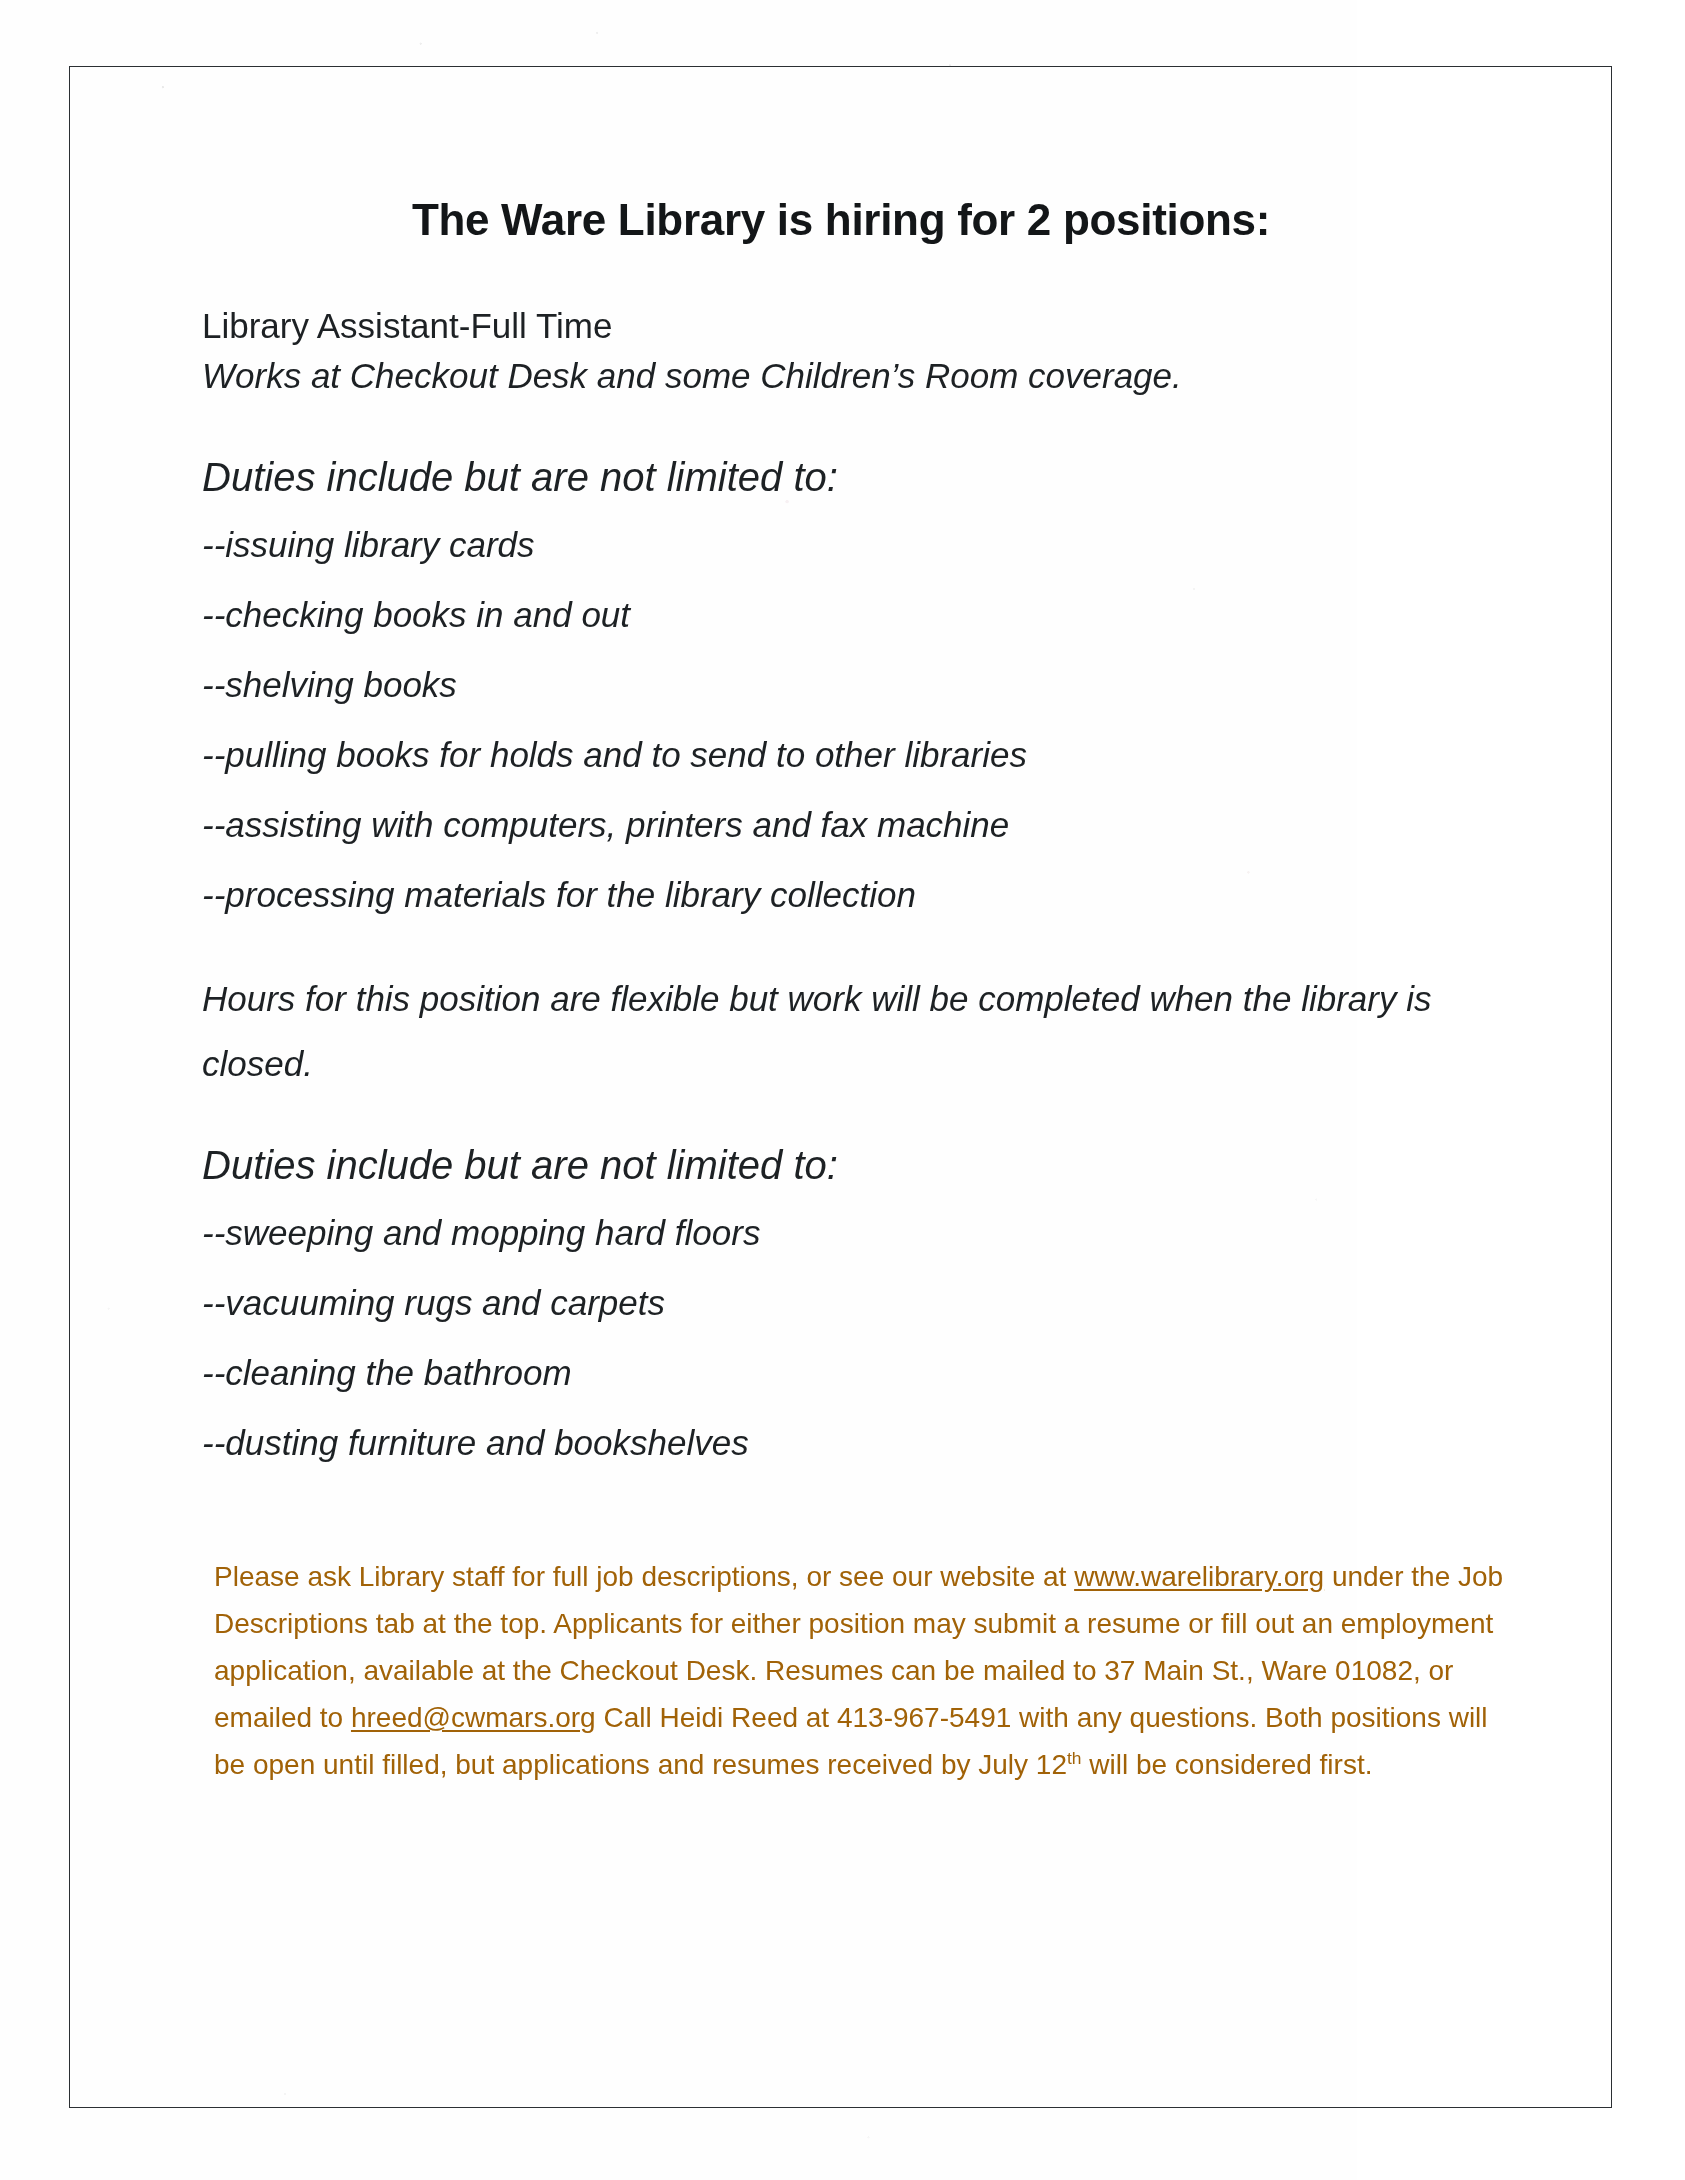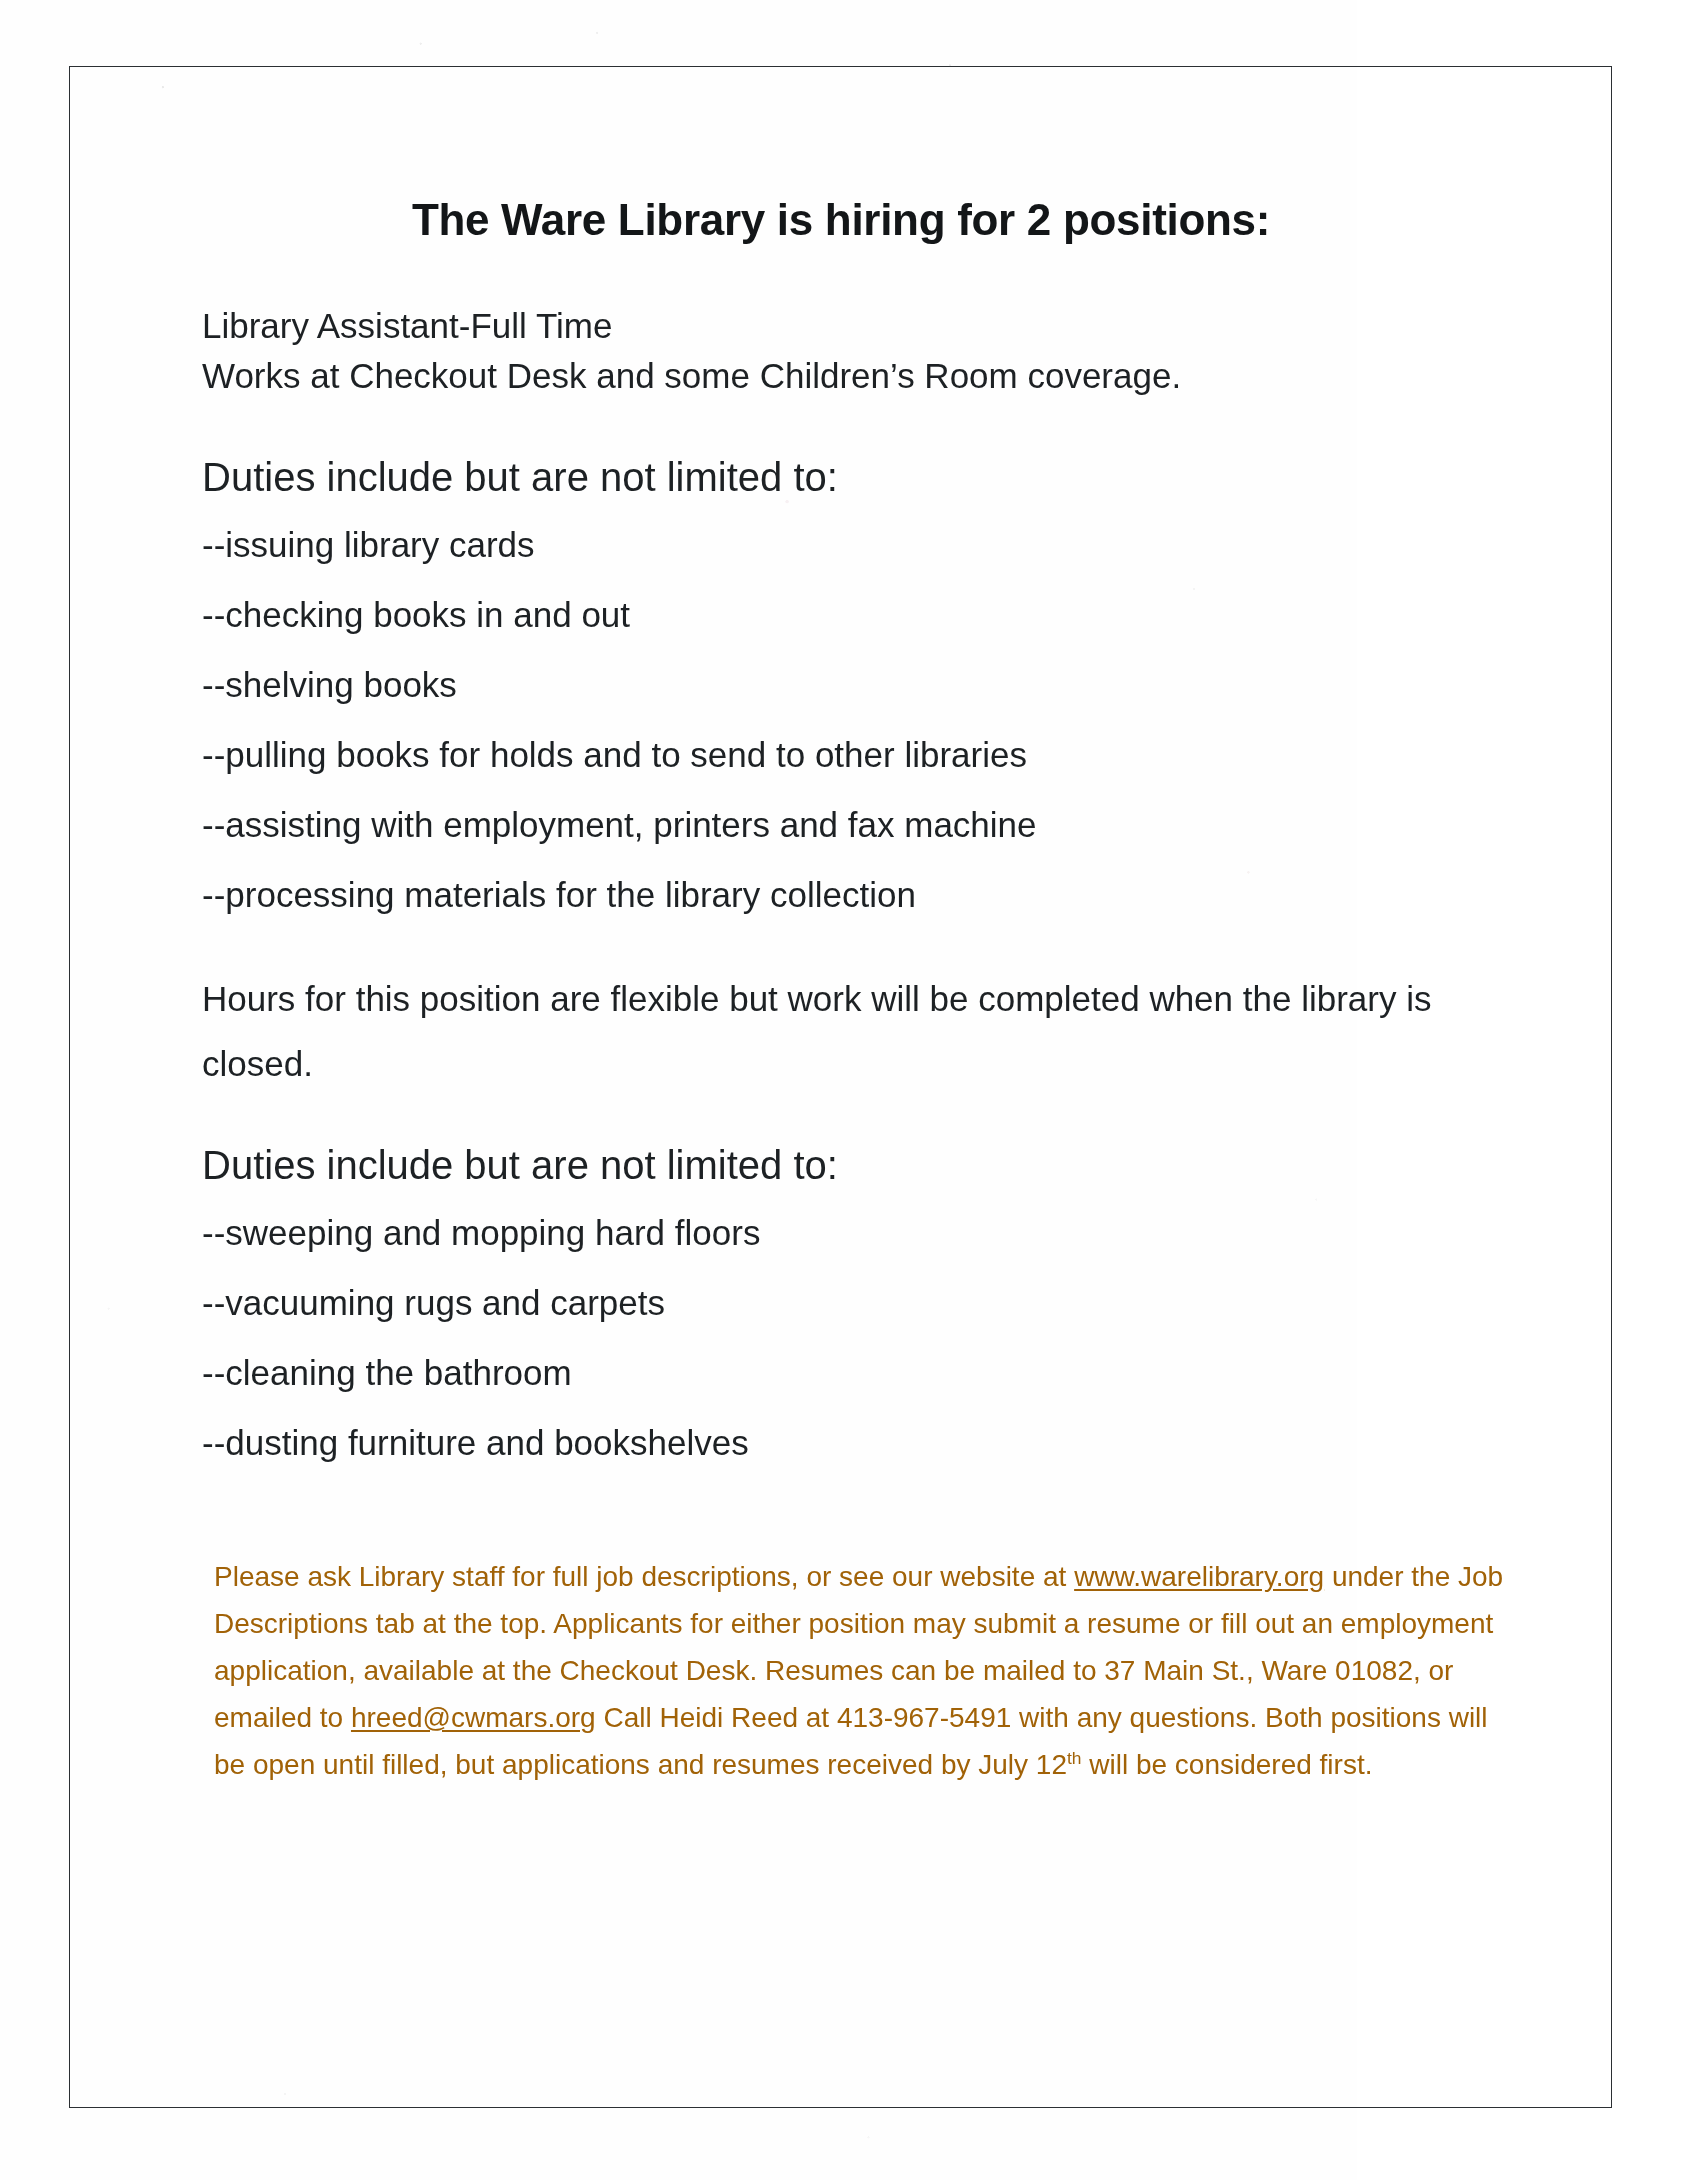--- a/index.html
+++ b/index.html
@@ -84,20 +84,21 @@
 
   .job-title {
     font-size: 35px;
     line-height: 1;
     margin: 0;
     color: #1d2124;
   }
 
   .indent {
     margin-left: 95px;
+    font-style: italic;
   }
 
   .job-summary {
     font-size: 35px;
     line-height: 65px;
     margin: 0;
     color: #1d2124;
   }
 
   .duties-heading {
@@ -164,21 +165,21 @@
 
       <div class="gap-summary-to-duties"></div>
 
       <p class="duties-heading indent">Duties include but are not limited to:</p>
 
       <ul class="duties-list indent">
         <li>--issuing library cards</li>
         <li>--checking books in and out</li>
         <li>--shelving books</li>
         <li>--pulling books for holds and to send to other libraries</li>
-        <li>--assisting with employment, printers and fax machine</li>
+        <li>--assisting with computers, printers and fax machine</li>
         <li>--processing materials for the library collection</li>
       </ul>
     </div>
 
     <div class="gap-between-jobs"></div>
 
     <div class="section">
 
       <p class="job-summary indent">Hours for this position are flexible but work will be completed when the library is closed.</p>
 

